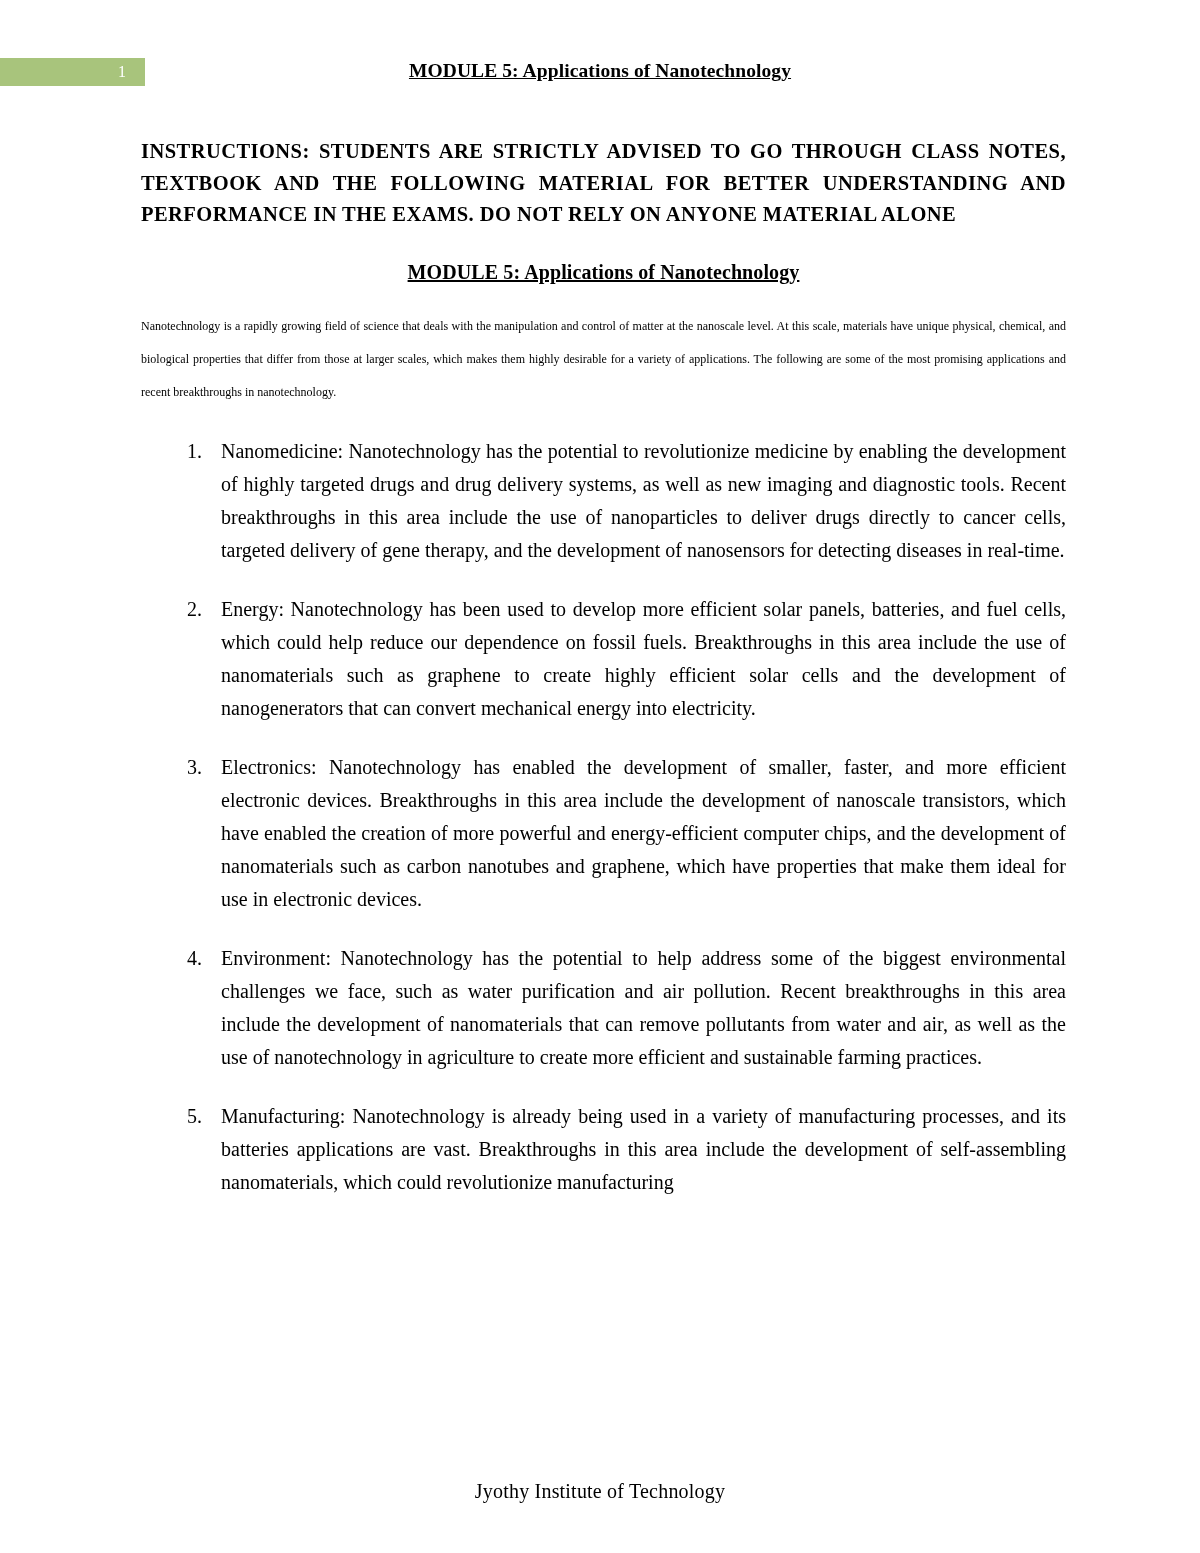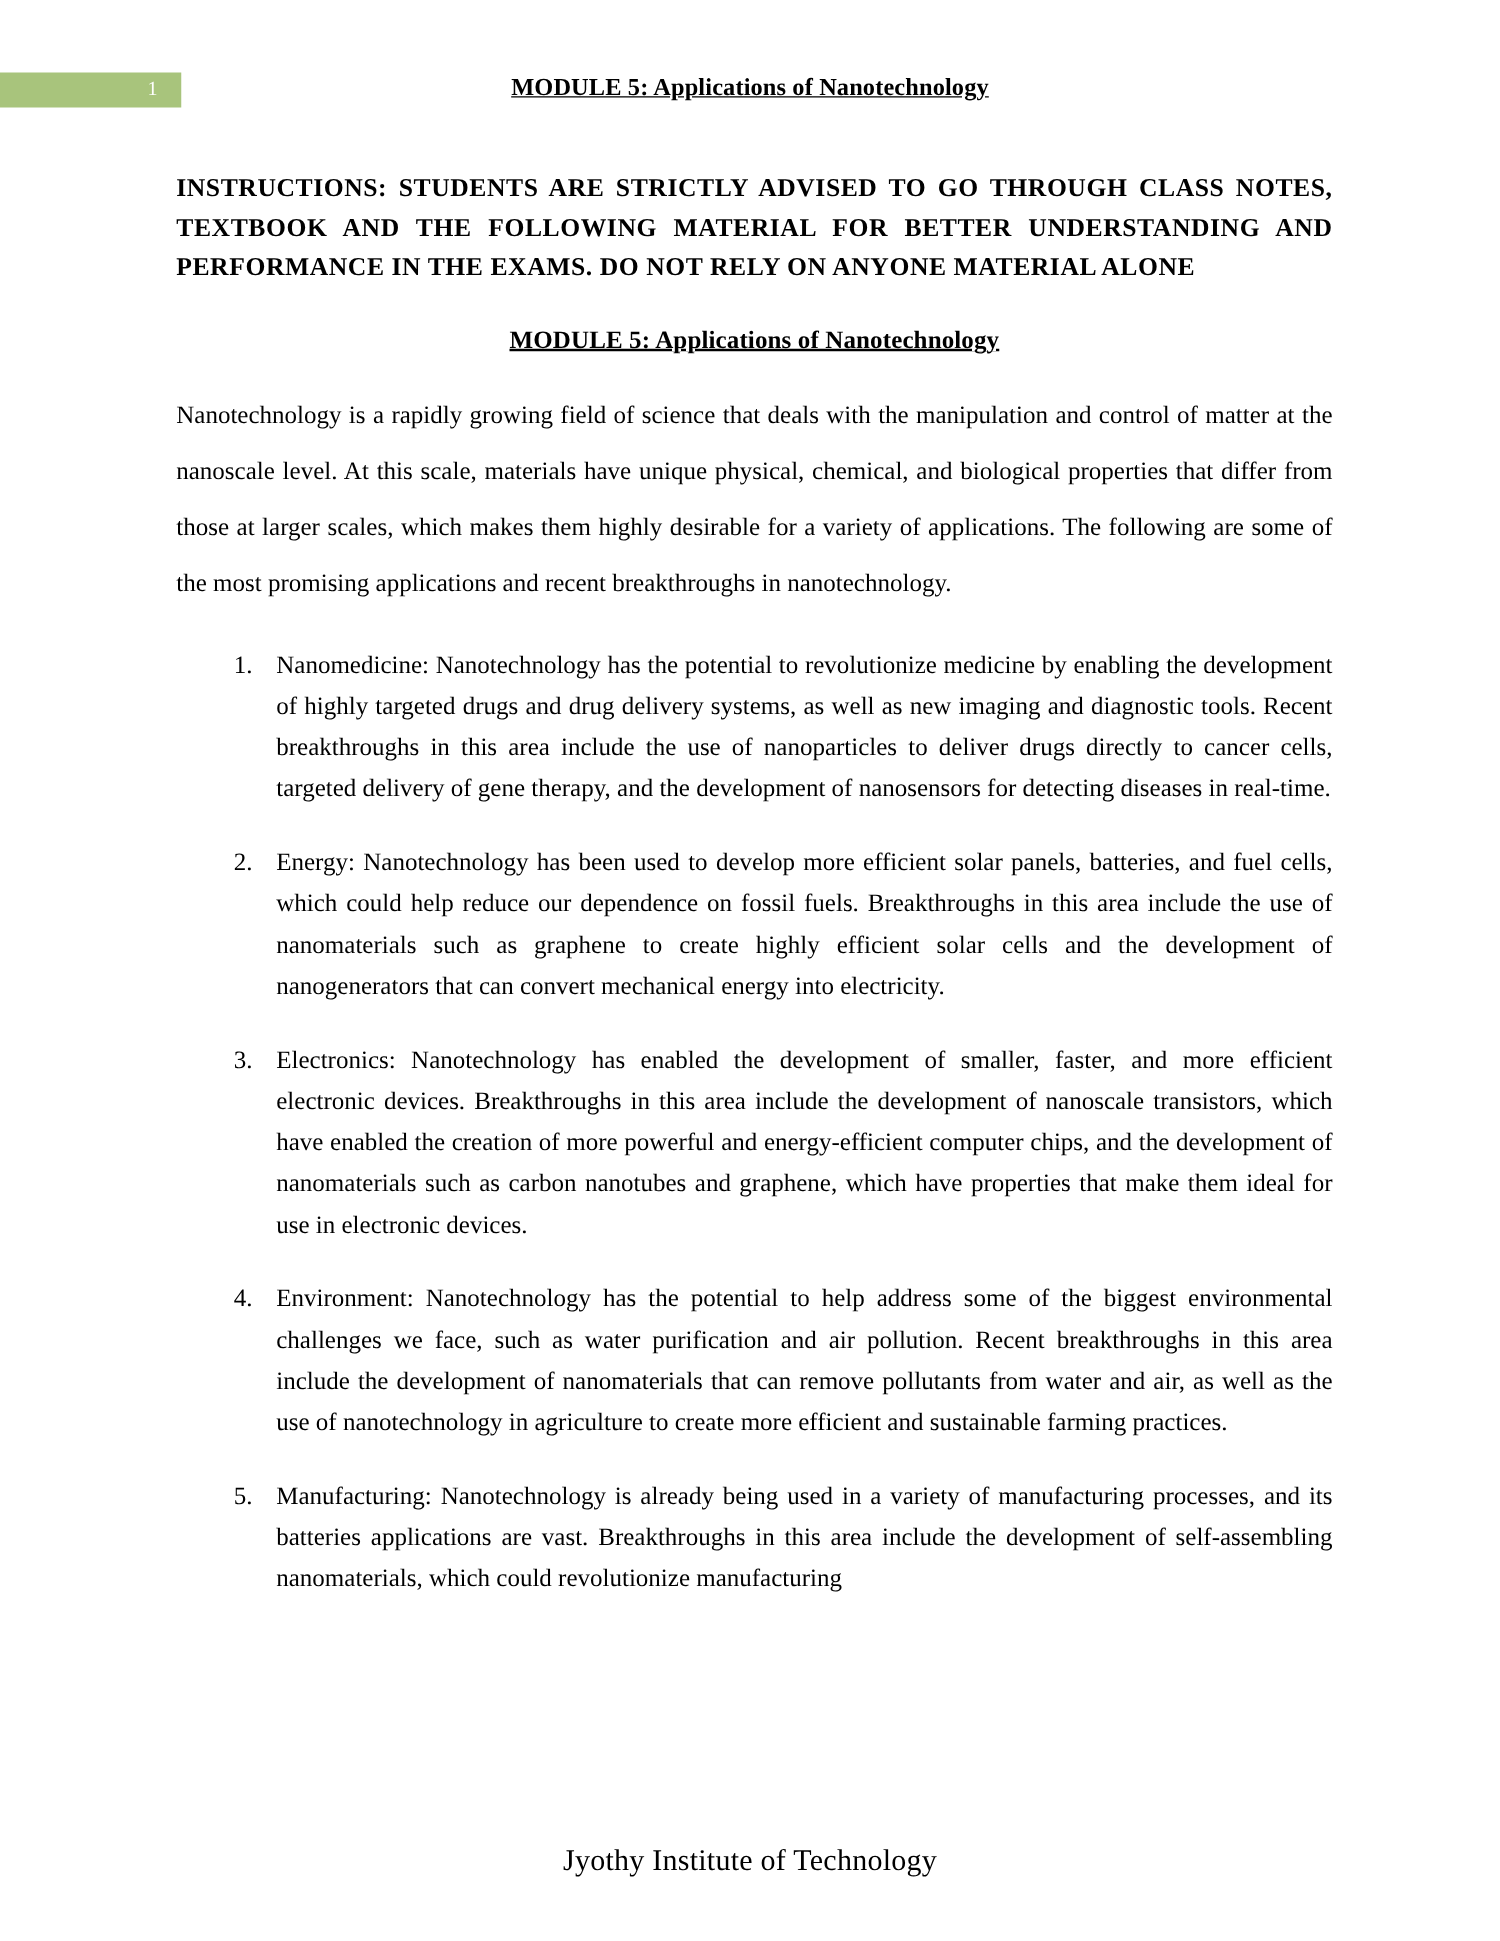--- a/index.html
+++ b/index.html
@@ -81,22 +81,22 @@
   .section-title {
     text-align: center;
     font-size: 20px;
     font-weight: bold;
     text-decoration: underline;
     margin: 0 0 26px 0;
     letter-spacing: 0.1px;
   }
 
   .body-para {
-    font-size: 20px;
-    line-height: 45px;
+    font-size: 12px;
+    line-height: 33px;
     text-align: justify;
     margin: 0 0 26px 0;
   }
 
   ol.numbered {
     margin: 0;
     padding: 0 0 0 66px;
     list-style-position: outside;
   }
   ol.numbered > li {
@@ -110,21 +110,21 @@
     font-size: 20px;
   }
 
   
   .footer {
     position: absolute;
     left: 0;
     bottom: 50px;
     width: 1200px;
     text-align: center;
-    font-size: 24px;
+    font-size: 20px;
     letter-spacing: 0.2px;
   }
 </style>
 </head>
 <body>
 
 <div class="page">
 
   <div class="header">
     <div class="page-number-box">

